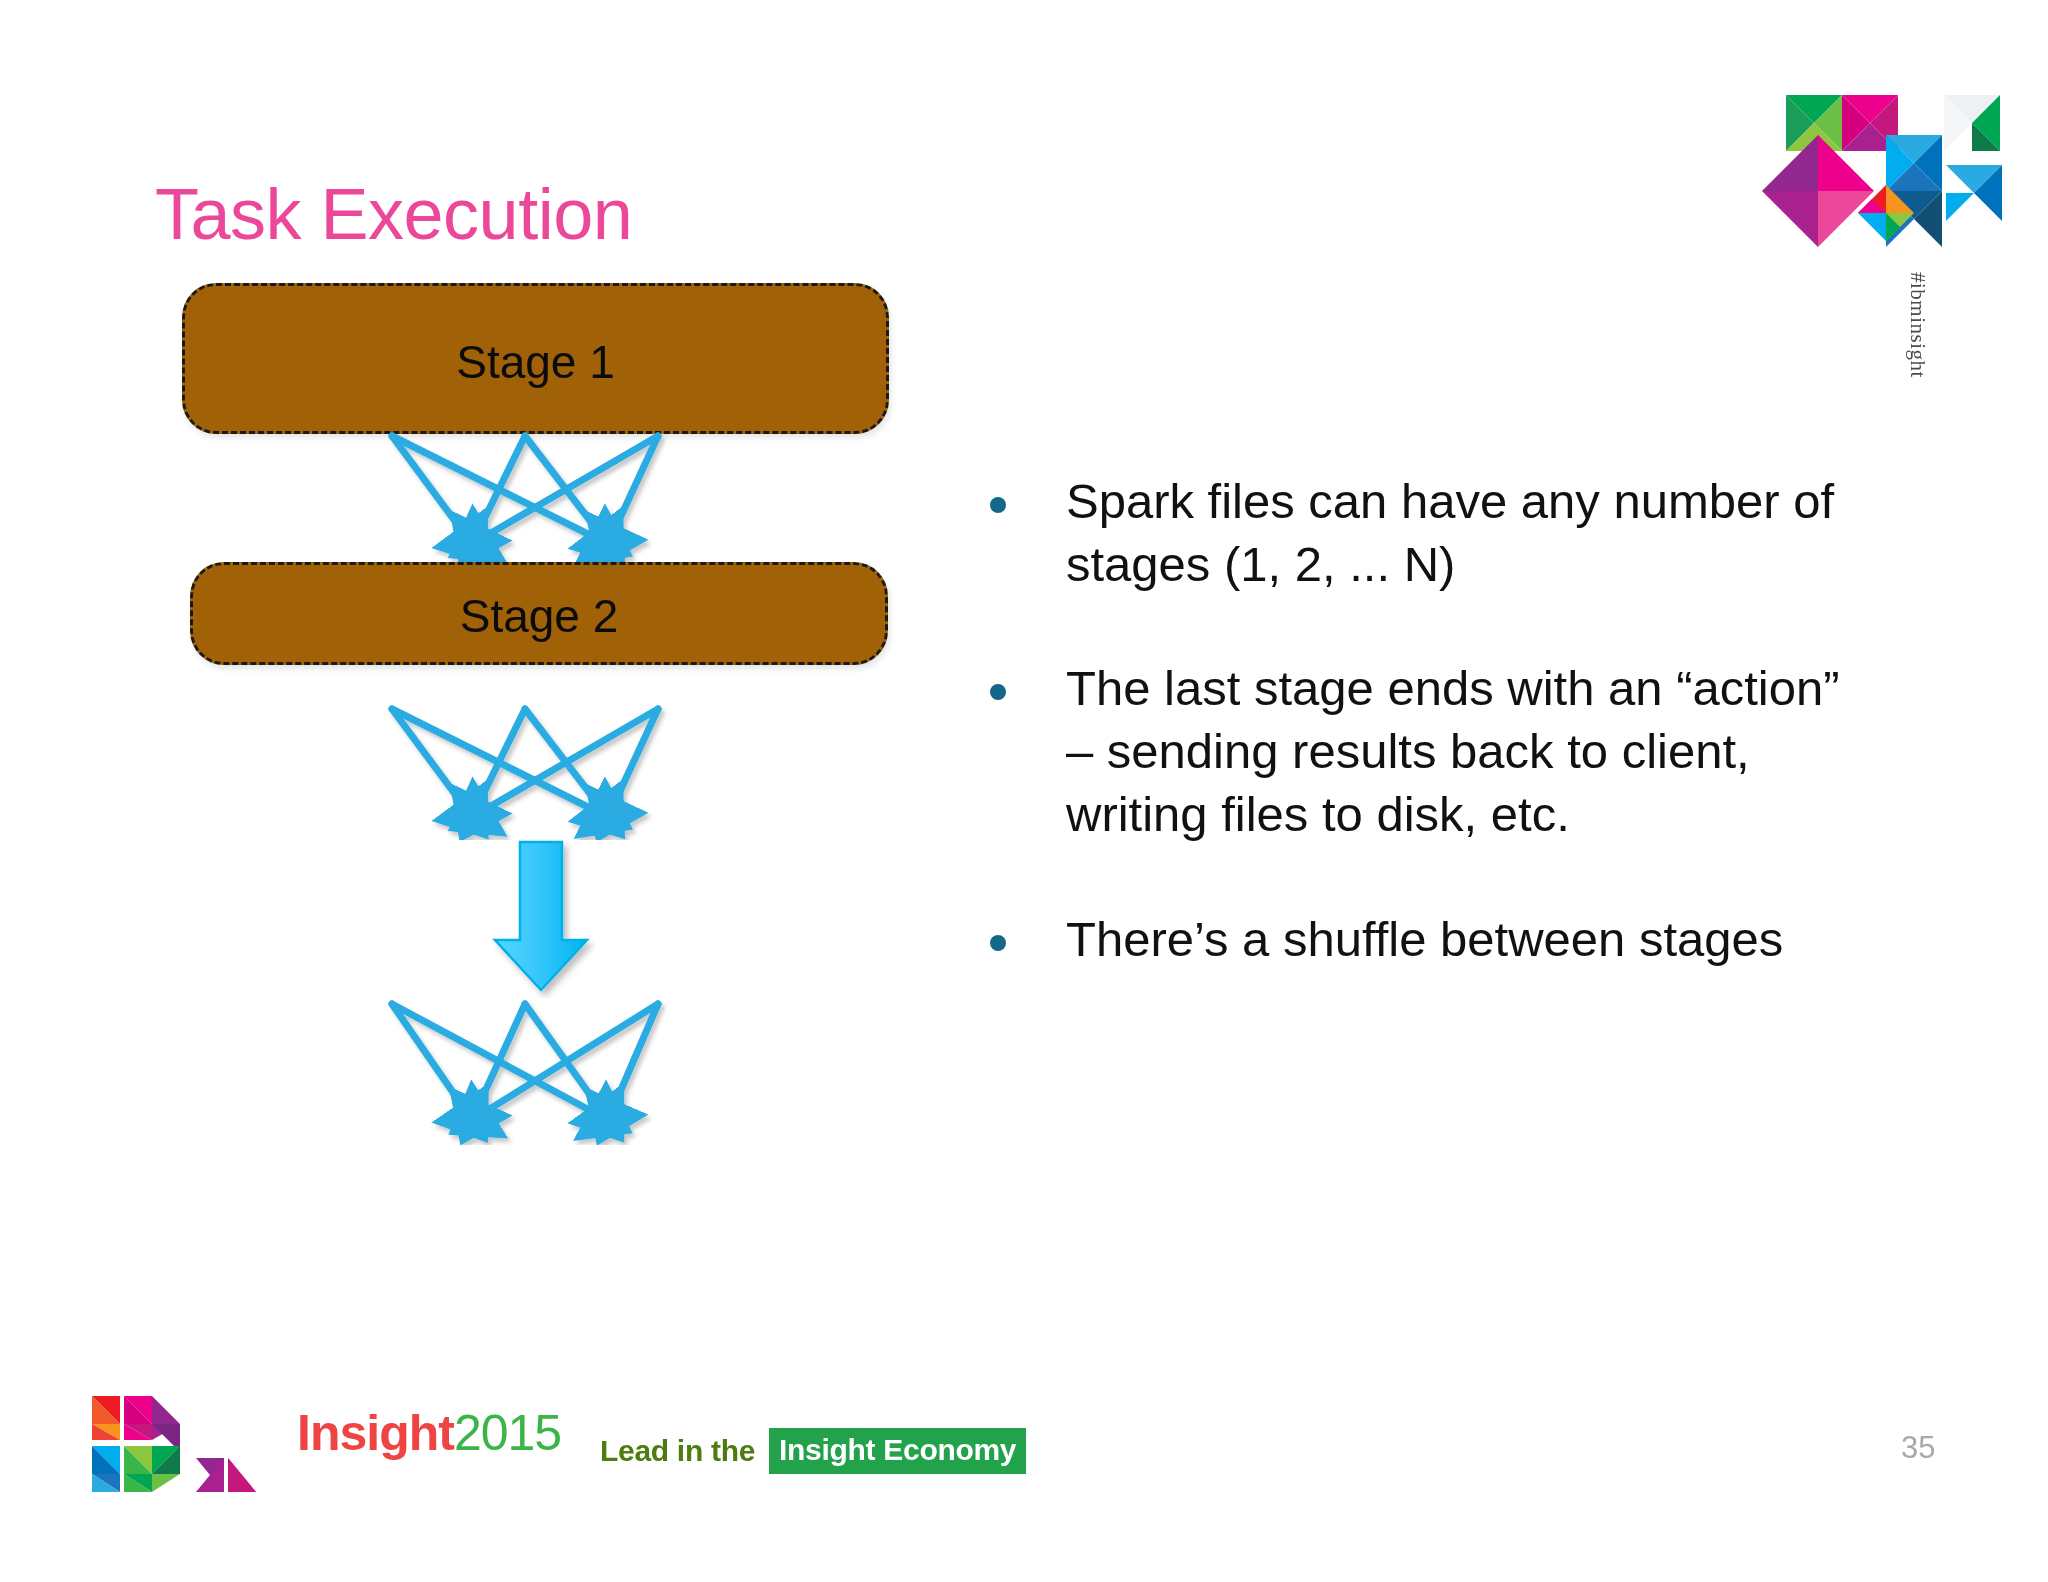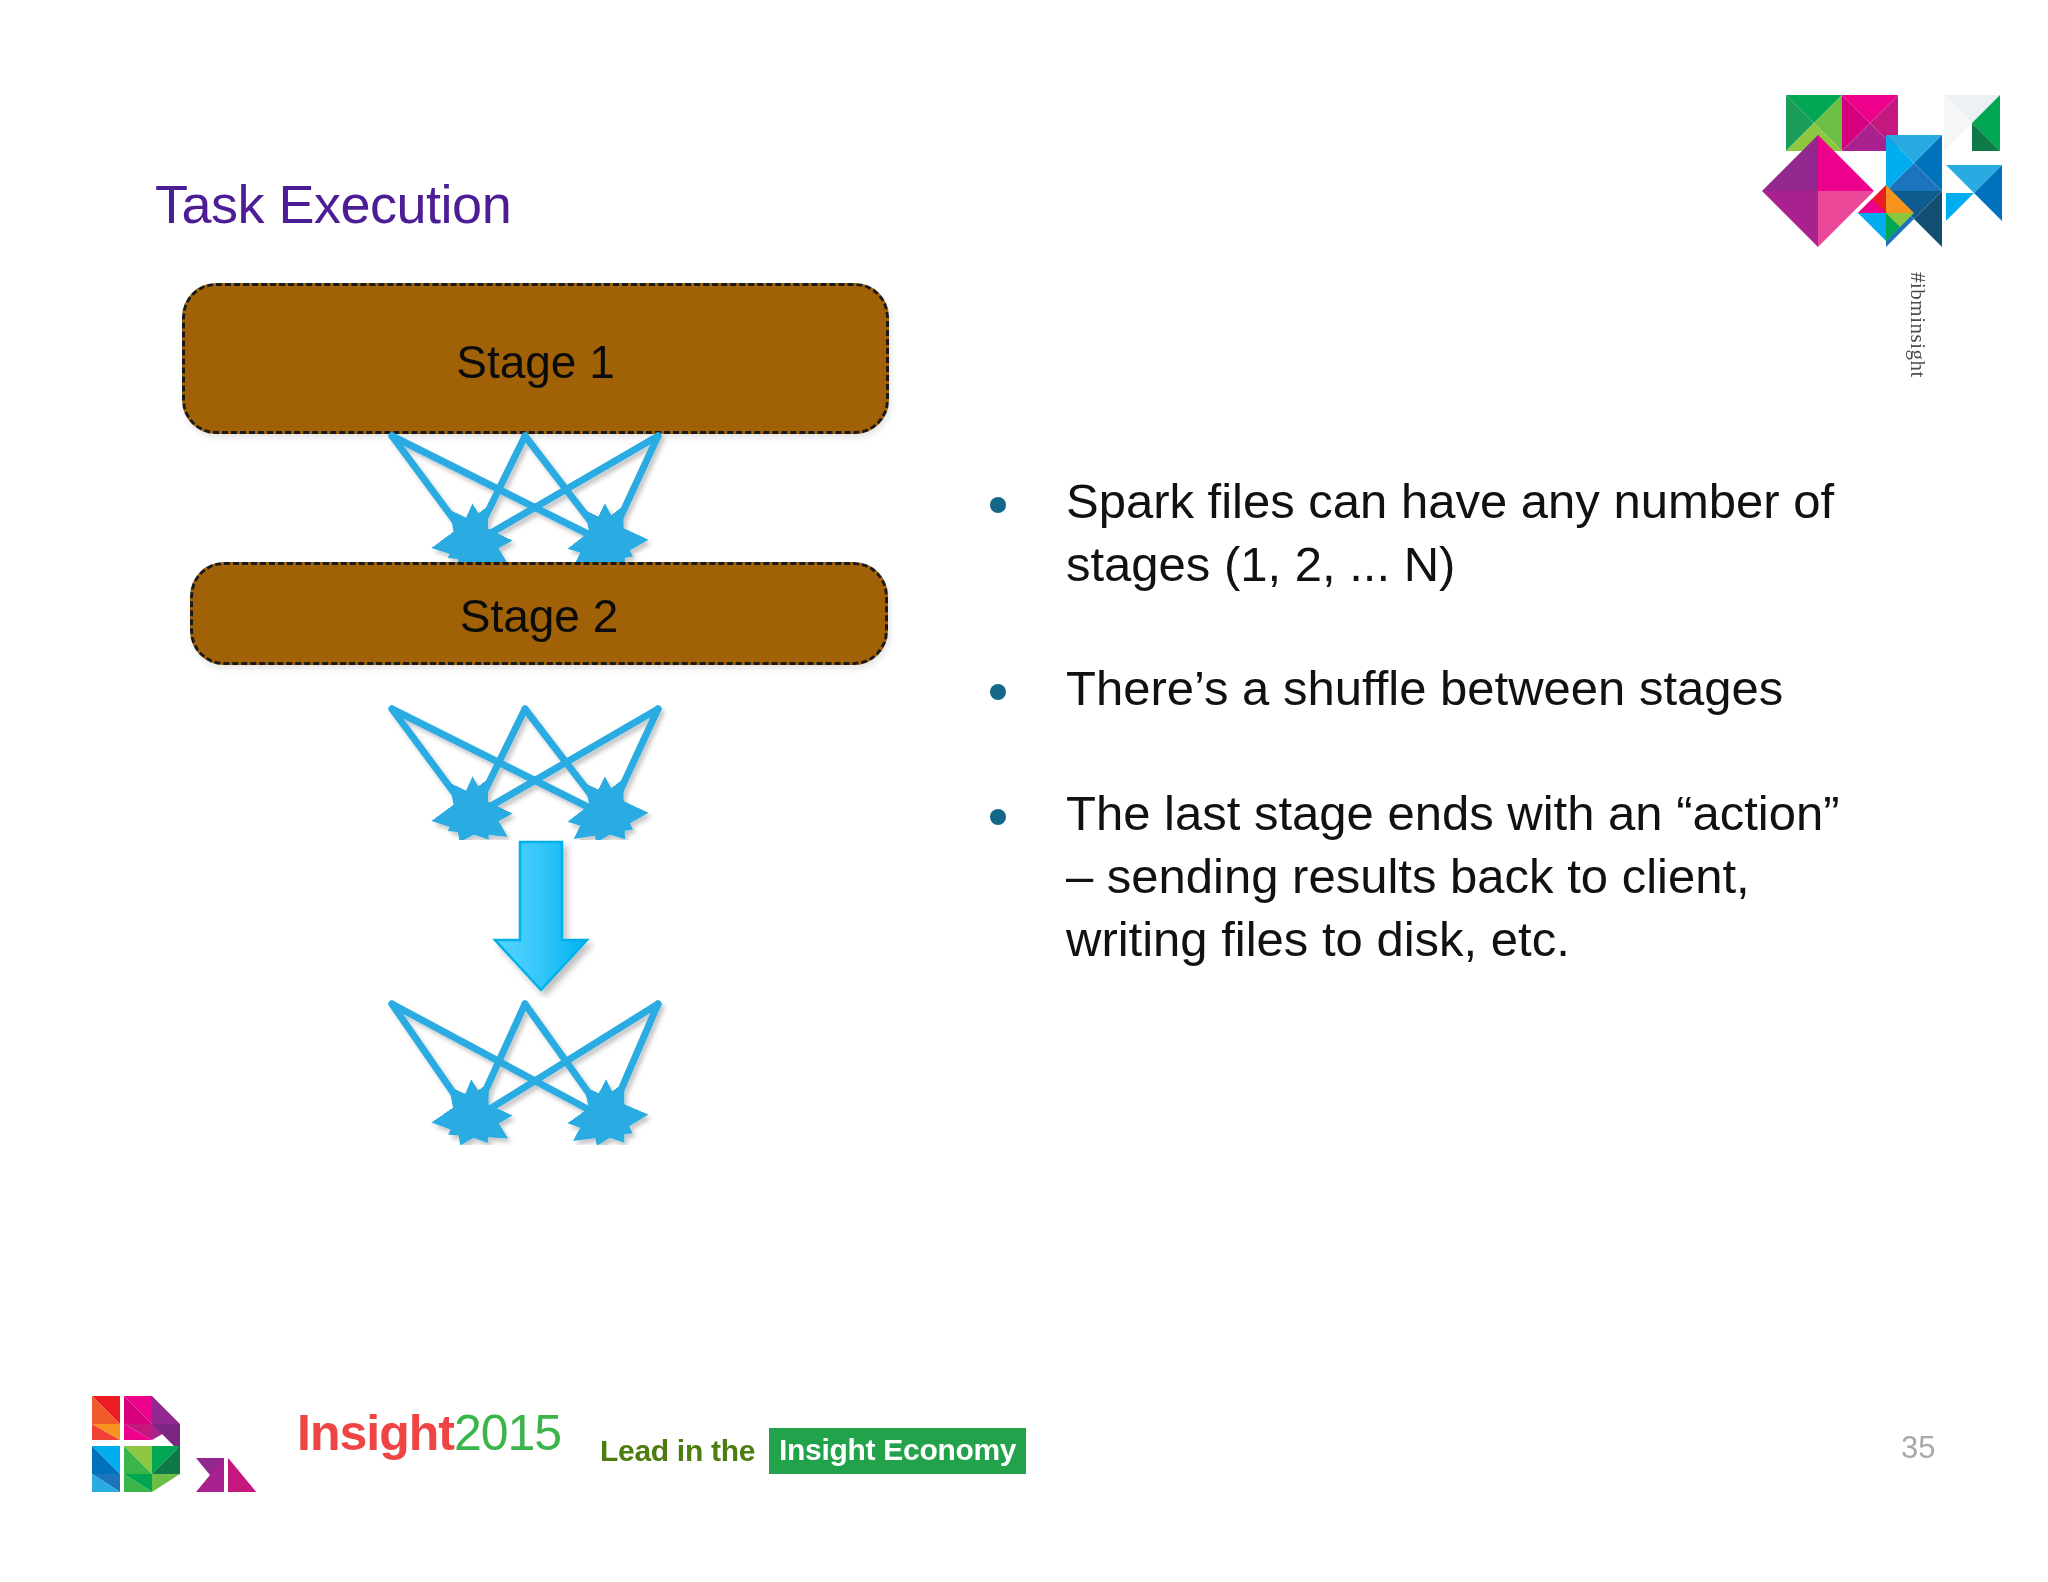--- a/index.html
+++ b/index.html
@@ -16,22 +16,22 @@
     height: 1582px;
     background: #ffffff;
     overflow: hidden;
   }
 
   
   #slide-title {
     position: absolute;
     left: 155px;
     top: 173px;
-    font-size: 54px;
-    color: #4c1d95;
+    font-size: 72px;
+    color: #ec4899;
     letter-spacing: -0.5px;
     white-space: nowrap;
   }
 
   
   .stage-box {
     position: absolute;
     border: 3px dashed #1a1a1a;
     border-radius: 34px;
     background: #a16207;
@@ -317,25 +317,25 @@
   </div>
 
 
   <div id="bullet-list">
     <div class="bullet-row">
       <span class="bullet-dot"></span>
       <span class="bullet-text">Spark files can have any number of stages (1, 2, ... N)</span>
     </div>
     <div class="bullet-row">
       <span class="bullet-dot"></span>
-      <span class="bullet-text">There’s a shuffle between stages</span>
+      <span class="bullet-text">The last stage ends with an “action” – sending results back to client, writing files to disk, etc.</span>
     </div>
     <div class="bullet-row">
       <span class="bullet-dot"></span>
-      <span class="bullet-text">The last stage ends with an “action” – sending results back to client, writing files to disk, etc.</span>
+      <span class="bullet-text">There’s a shuffle between stages</span>
     </div>
   </div>
 
   <div id="footer-logo-mark">
     <svg width="190" height="110" viewBox="0 0 190 110" xmlns="http://www.w3.org/2000/svg">
 
       <polygon points="4,4 32,4 32,32" fill="#ed1c24"></polygon>
       <polygon points="4,4 32,32 4,32" fill="#f15a29"></polygon>
       <polygon points="4,32 32,32 32,48" fill="#f7941e"></polygon>
       <polygon points="4,32 32,48 4,48" fill="#ef4136"></polygon>

